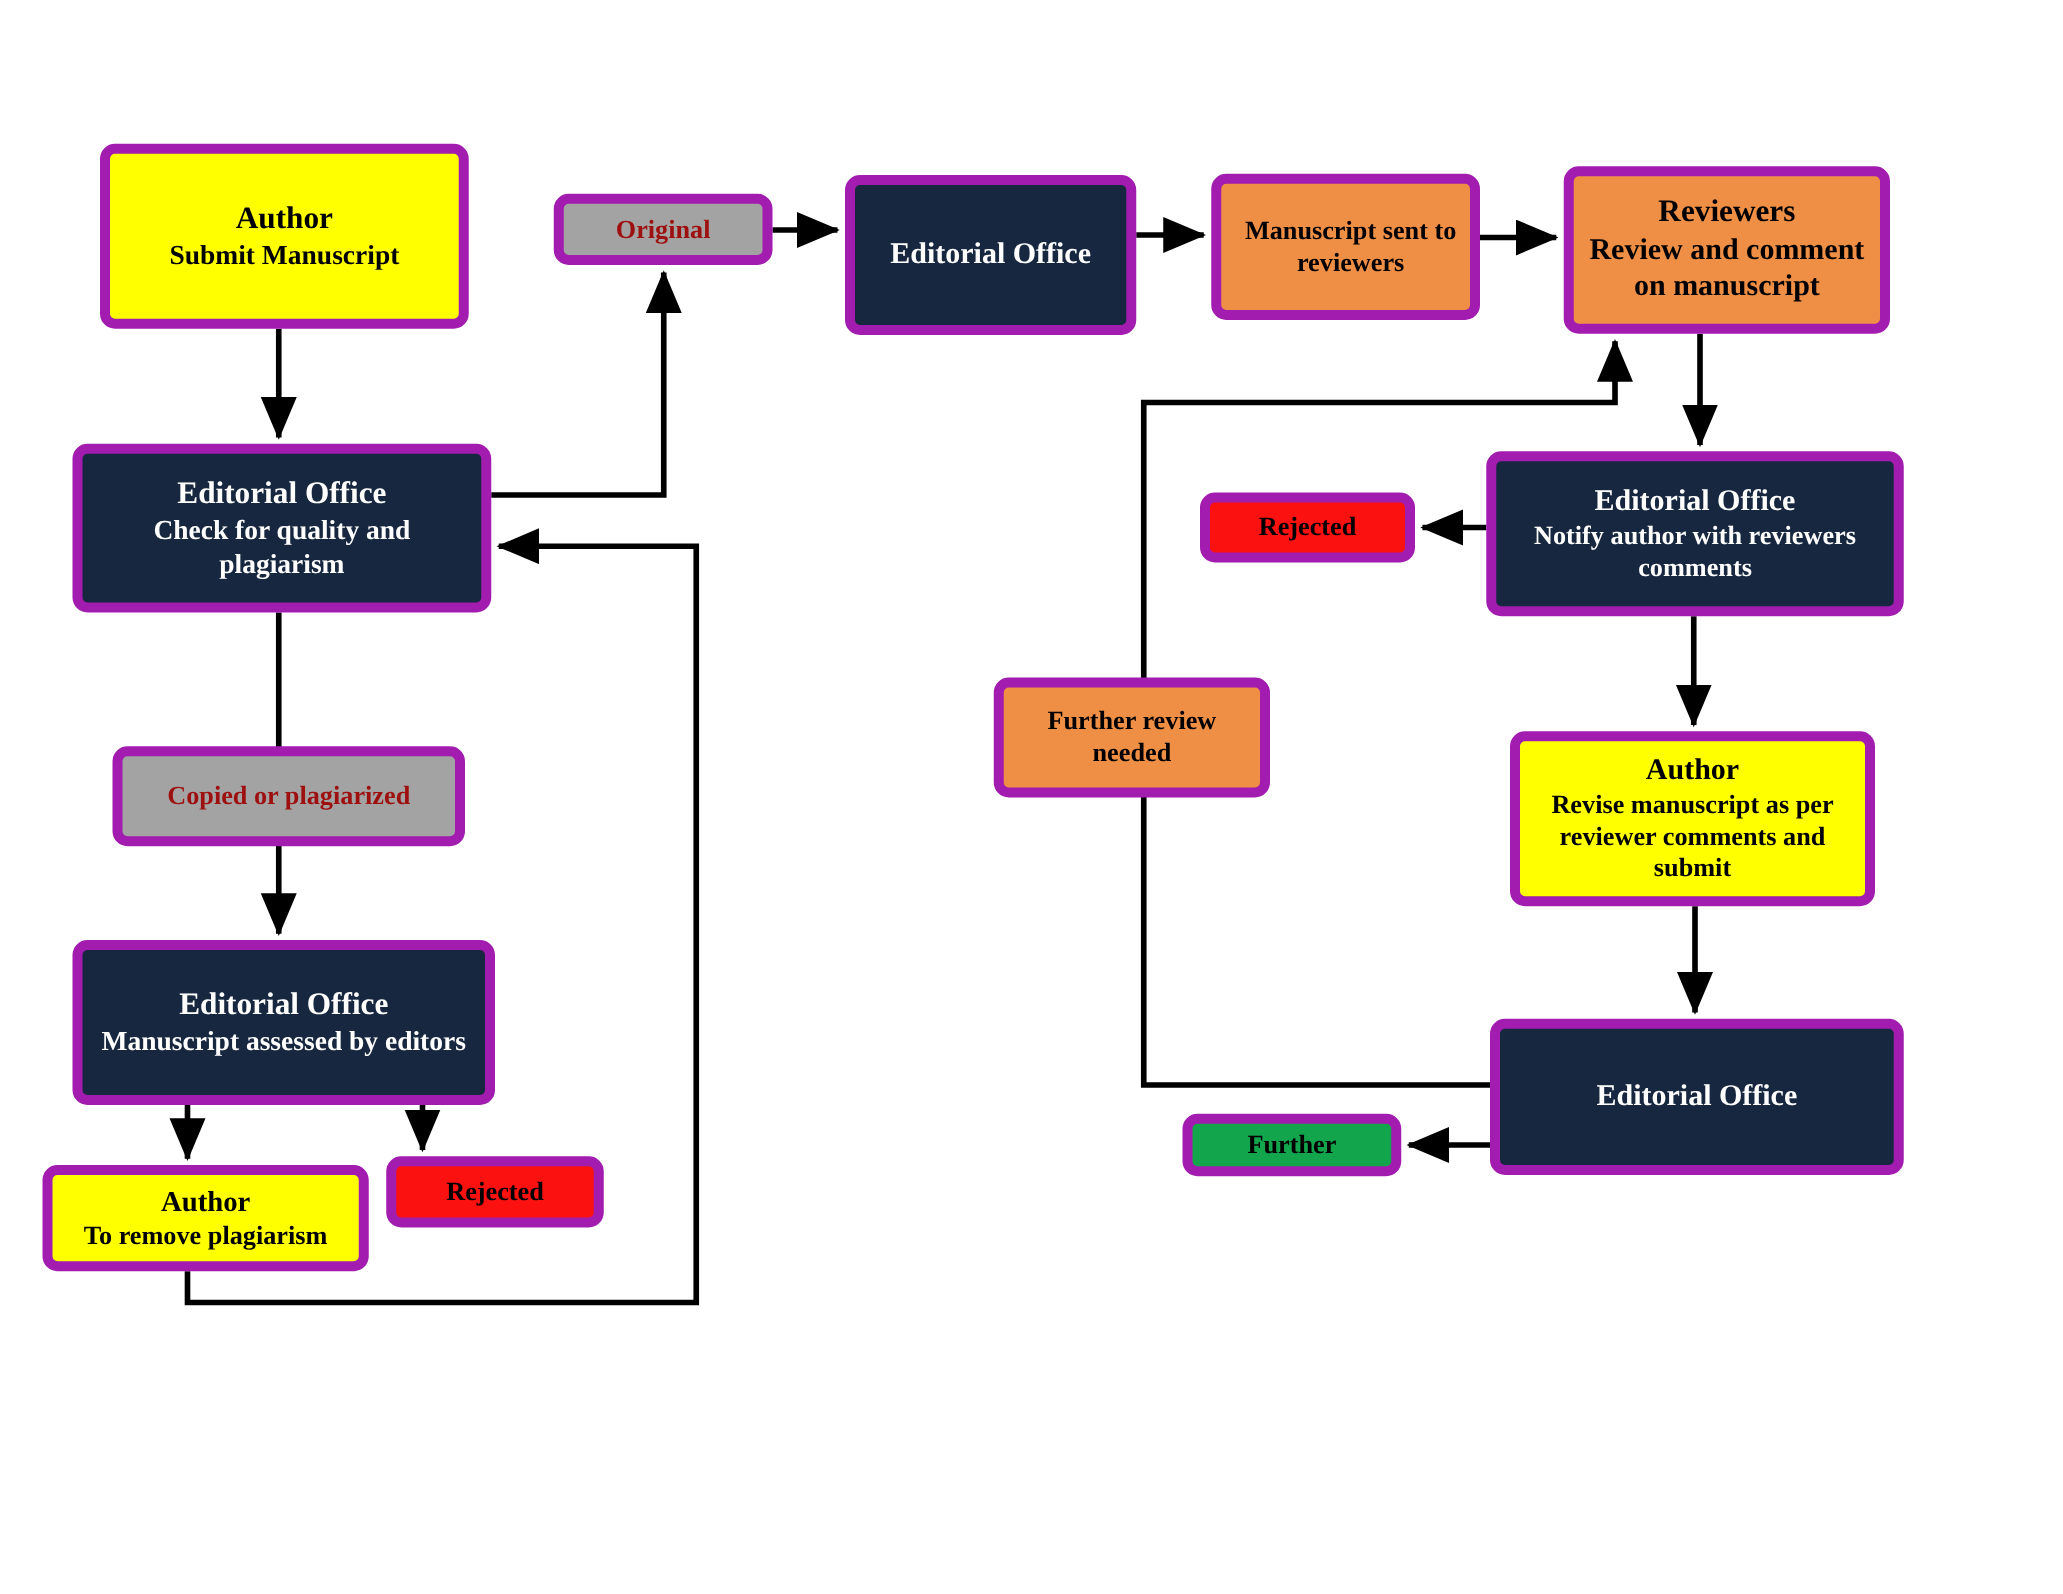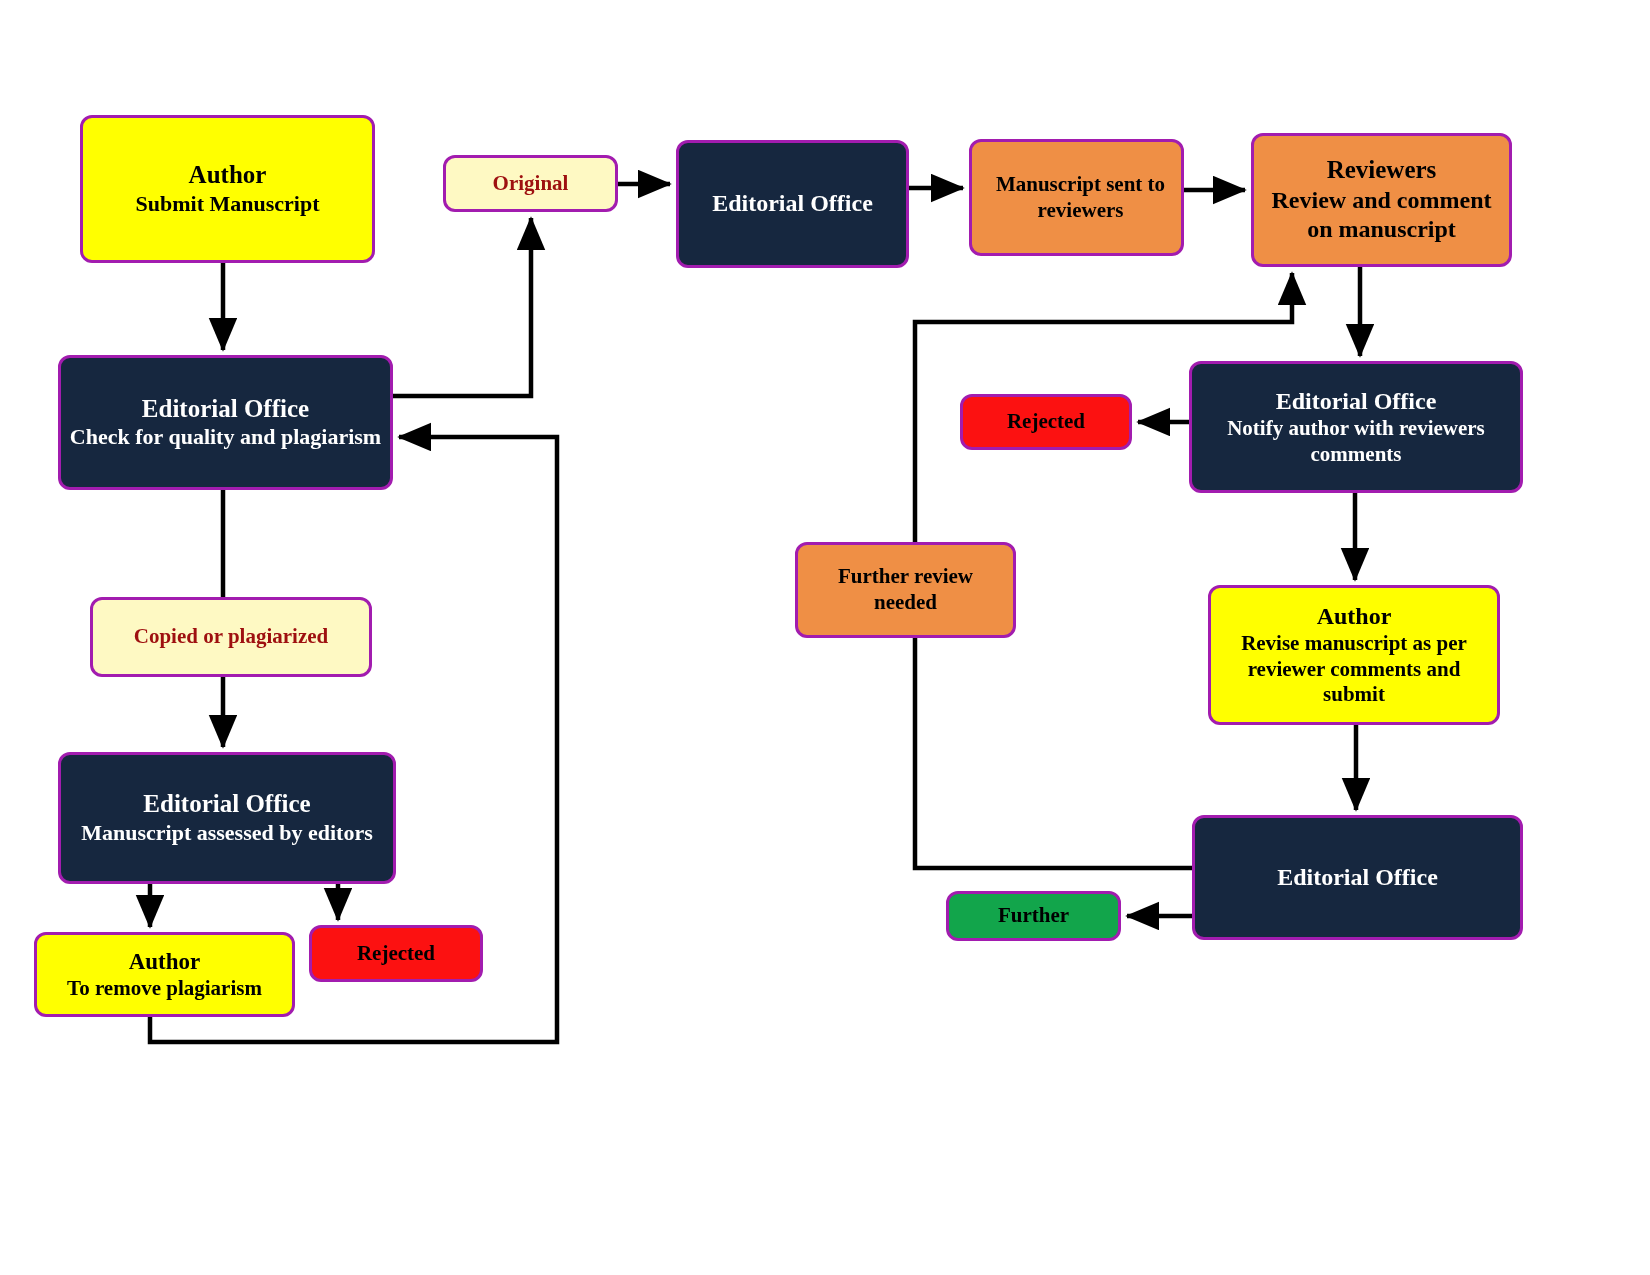--- a/index.html
+++ b/index.html
@@ -16,21 +16,21 @@
     overflow: hidden;
   }
   .node {
     position: absolute;
     box-sizing: border-box;
     display: flex;
     flex-direction: column;
     align-items: center;
     justify-content: center;
     text-align: center;
-    border: 3px solid #a21caf;
+    border: 8px solid #a21caf;
     border-radius: 12px;
     line-height: 1.22;
     padding: 4px 8px;
   }
   .node .title {
     font-weight: bold;
   }
   .node .sub {
     font-weight: bold;
   }
@@ -40,21 +40,21 @@
   }
   .yellow {
     background: #ffff00;
     color: #000000;
   }
   .orange {
     background: #ef8f45;
     color: #000000;
   }
   .white {
-    background: #fef9c3;
+    background: #a3a3a3;
     color: #9e1010;
   }
   .red {
     background: #fc1111;
     color: #000000;
   }
   .green {
     background: #12a54b;
     color: #000000;
   }
@@ -97,21 +97,21 @@
       </g>
   </svg>
 
   <div id="node-layer">
       <div class="node yellow" style="left: 80px; top: 115px; width: 295px; height: 148px;">
         <div class="title" style="font-size: 25px;">Author</div>
         <div class="sub" style="font-size: 22px;">Submit Manuscript</div>
       </div>
       <div class="node navy" style="left: 58px; top: 355px; width: 335px; height: 135px;">
         <div class="title" style="font-size: 25px;">Editorial Office</div>
-        <div class="sub" style="font-size: 22px; text-align: right;">Check for quality and plagiarism</div>
+        <div class="sub" style="font-size: 22px;">Check for quality and plagiarism</div>
       </div>
       <div class="node white" style="left: 90px; top: 597px; width: 282px; height: 80px;">
         <div class="sub" style="font-size: 21px;">Copied or plagiarized</div>
       </div>
       <div class="node navy" style="left: 58px; top: 752px; width: 338px; height: 132px;">
         <div class="title" style="font-size: 25px;">Editorial Office</div>
         <div class="sub" style="font-size: 22px;">Manuscript assessed by editors</div>
       </div>
       <div class="node yellow" style="left: 34px; top: 932px; width: 261px; height: 85px;">
         <div class="title" style="font-size: 23px;">Author</div>

